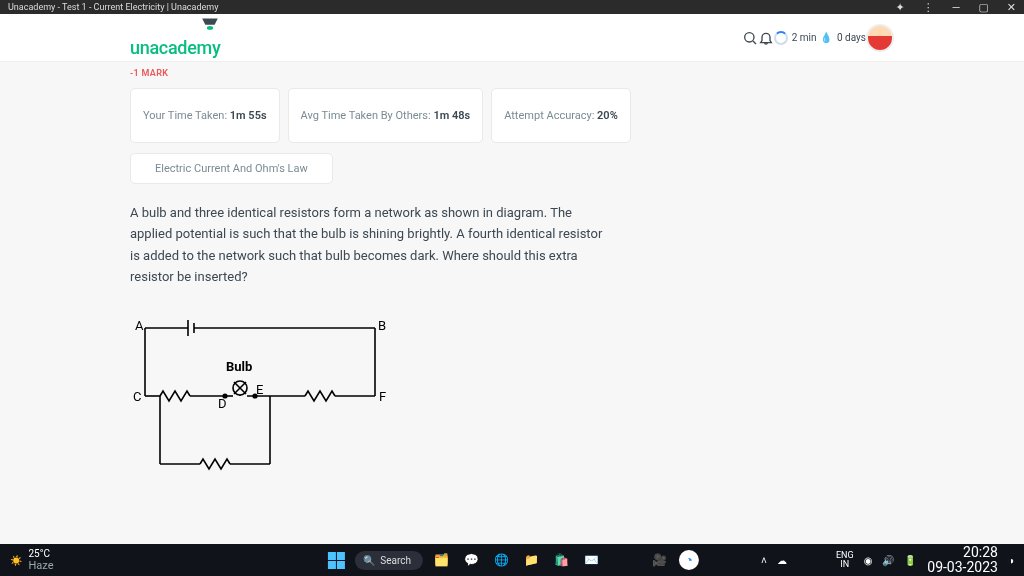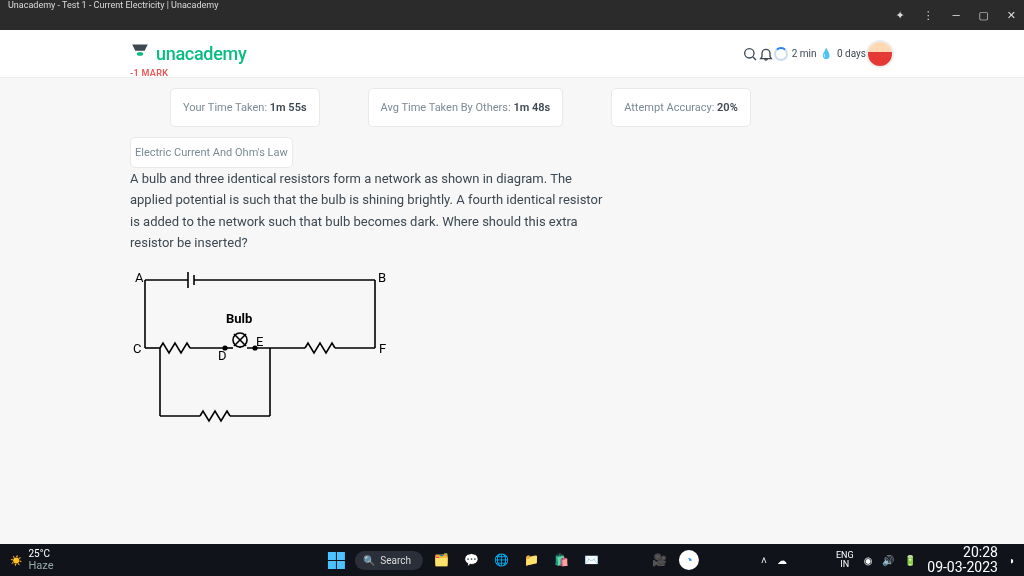--- a/index.html
+++ b/index.html
@@ -1,45 +1,45 @@
 <!DOCTYPE html>
 <html><head>
 <meta charset="utf-8">
 <style>
   * { margin: 0; padding: 0; box-sizing: border-box; font-family: -apple-system, BlinkMacSystemFont, 'Segoe UI', Roboto, sans-serif; }
   body { width: 1024px; height: 576px; background: #f7f7f7; overflow: hidden; position: relative; }
 
-  .titlebar { height: 30px; background: #2b2b2b; display: flex; padding: 0 8px; color: #ddd; font-size: 9px; }
+  .titlebar { height: 14px; background: #2b2b2b; display: flex; align-items: center; padding: 0 8px; color: #ddd; font-size: 9px; }
   .titlebar .title { flex: 1; }
   .titlebar .wc { display: flex; gap: 18px; align-items: center; }
   .titlebar .wc span { font-size: 11px; color: #ddd; cursor: pointer; }
 
   .header { height: 48px; background: #fff; border-bottom: 1px solid #eee; display: flex; align-items: center; padding: 0 130px; }
-  .logo { display: flex; align-items: flex-start; gap: 6px; }
+  .logo { display: flex; align-items: flex-end; gap: 6px; flex-direction: column; }
   .logo-mark { width: 20px; height: 14px; }
   .logo-text { font-size: 18px; color: #08bd80; font-weight: 500; letter-spacing: -0.3px; }
   .header-right { margin-left: auto; display: flex; align-items: center; gap: 0; }
   .icon-btn { width: 16px; height: 16px; color: #3c4852; cursor: pointer; }
   .streak { display: flex; align-items: center; gap: 4px; font-size: 10px; color: #3c4852; }
   .streak .ring { width: 14px; height: 14px; border: 2px solid #cde; border-top-color: #2d81f7; border-radius: 50%; }
   .streak .drop { font-size: 10px; }
   .avatar { width: 28px; height: 28px; border-radius: 50%; border: 2px solid #eee; background: linear-gradient(#ffd9b3 40%, #e53935 40%); position: relative; }
 
   .content { position: absolute; top: 66px; left: 0; right: 14px; bottom: 32px; overflow-y: auto; padding: 0 130px 20px 130px; }
   .content::-webkit-scrollbar { width: 10px; }
   .content::-webkit-scrollbar-thumb { background: #cdcdcd; border-radius: 5px; }
   .content::-webkit-scrollbar-track { background: #f0f0f0; }
 
   .mark { color: #eb5757; font-size: 9px; font-weight: 600; margin: 2px 0 10px 0; letter-spacing: 0.3px; }
   .chips { display: flex; flex-wrap: wrap; gap: 8px; margin-bottom: 10px; }
-  .chip { border: 1px solid #e9e9e9; border-radius: 5px; padding: 12px 12px; font-size: 11px; color: #7a8b94; background: #fff; margin-left: 40px; }
+  .chip { border: 1px solid #e9e9e9; border-radius: 5px; padding: 20px 12px; font-size: 11px; color: #7a8b94; background: #fff; }
   .chip b { color: #3c4852; font-weight: 600; }
-  .topic-chip { border: 1px solid #e9e9e9; border-radius: 5px; padding: 8px 4px; font-size: 11px; color: #7a8b94; background: #fff; display: inline-block; }
-
-  .qtext { font-size: 13px; line-height: 1.65; color: #3c4852; max-width: 480px; margin-bottom: 14px; }
+  .topic-chip { border: 1px solid #e9e9e9; border-radius: 5px; padding: 8px 24px; font-size: 11px; color: #7a8b94; background: #fff; display: inline-block; margin-bottom: 18px; }
+
+  .qtext { font-size: 13px; line-height: 1.65; color: #3c4852; max-width: 480px; margin-bottom: 28px; }
 
   .circuit { width: 260px; height: 160px; margin-bottom: 20px; }
 
   .options { display: grid; grid-template-columns: 1fr 1fr; gap: 10px; max-width: 480px; }
   .opt { border: 1px solid #eee; border-radius: 6px; padding: 16px 20px; background: #fff; font-size: 12px; color: #3c4852; }
   .opt .status { font-size: 9px; font-weight: 700; letter-spacing: 0.4px; margin-top: 6px; }
   .opt .status.incorrect { color: #eb5757; }
 
   .taskbar { position: absolute; bottom: 0; left: 0; right: 0; height: 32px; background: #10131a; display: flex; align-items: center; padding: 0 10px; color: #fff; font-size: 10px; }
   .taskbar .weather { display: flex; align-items: center; gap: 6px; }

